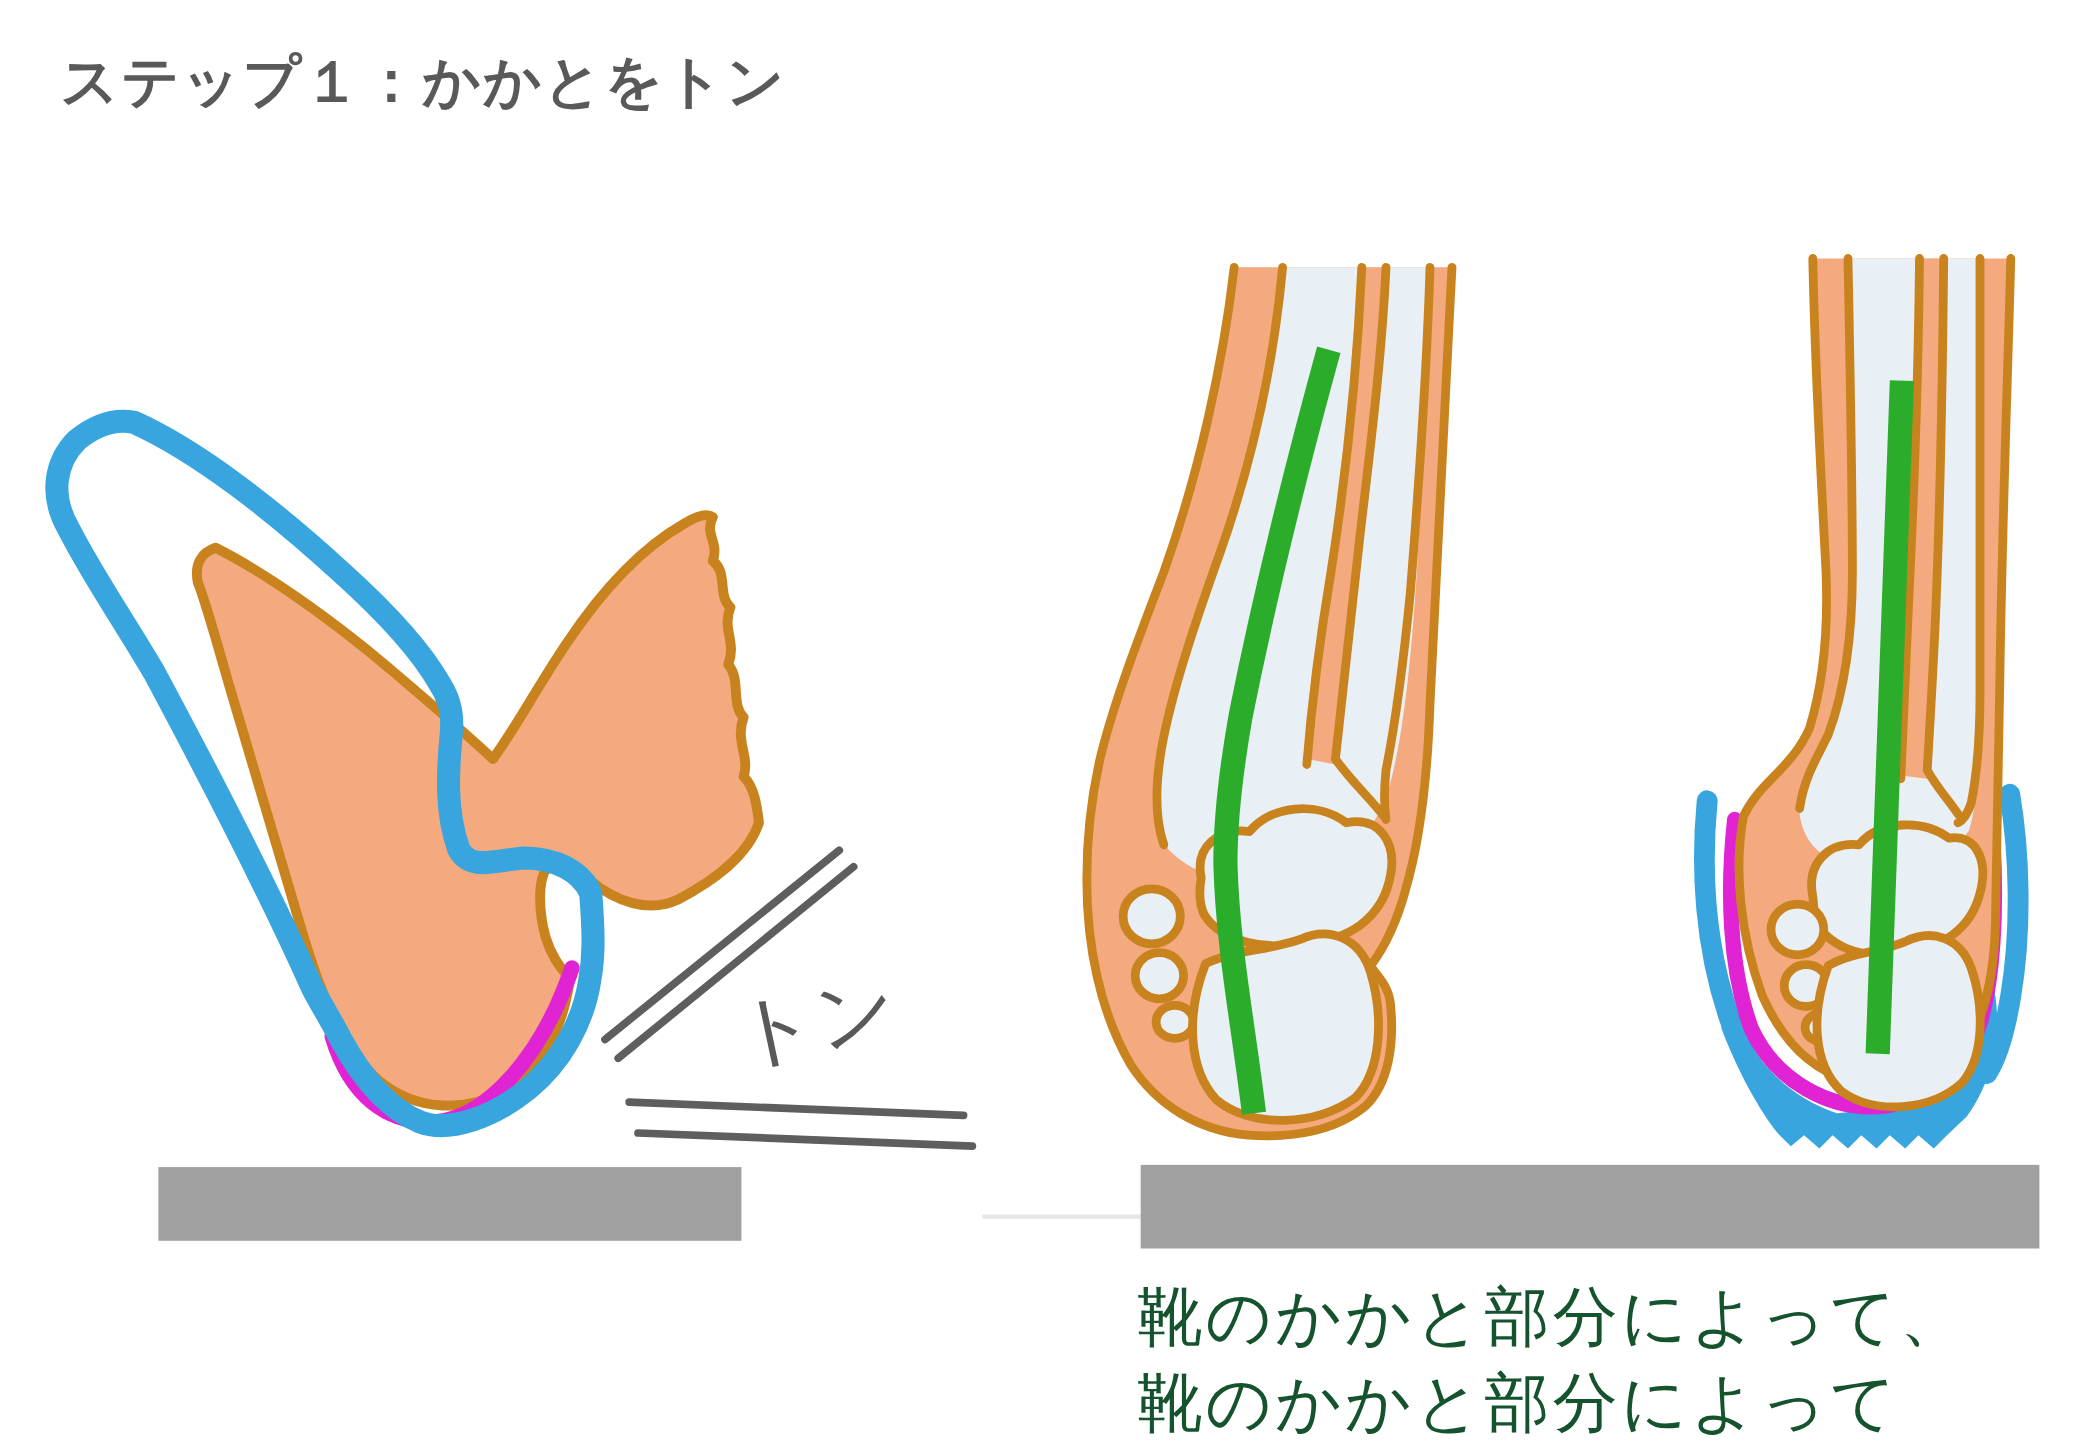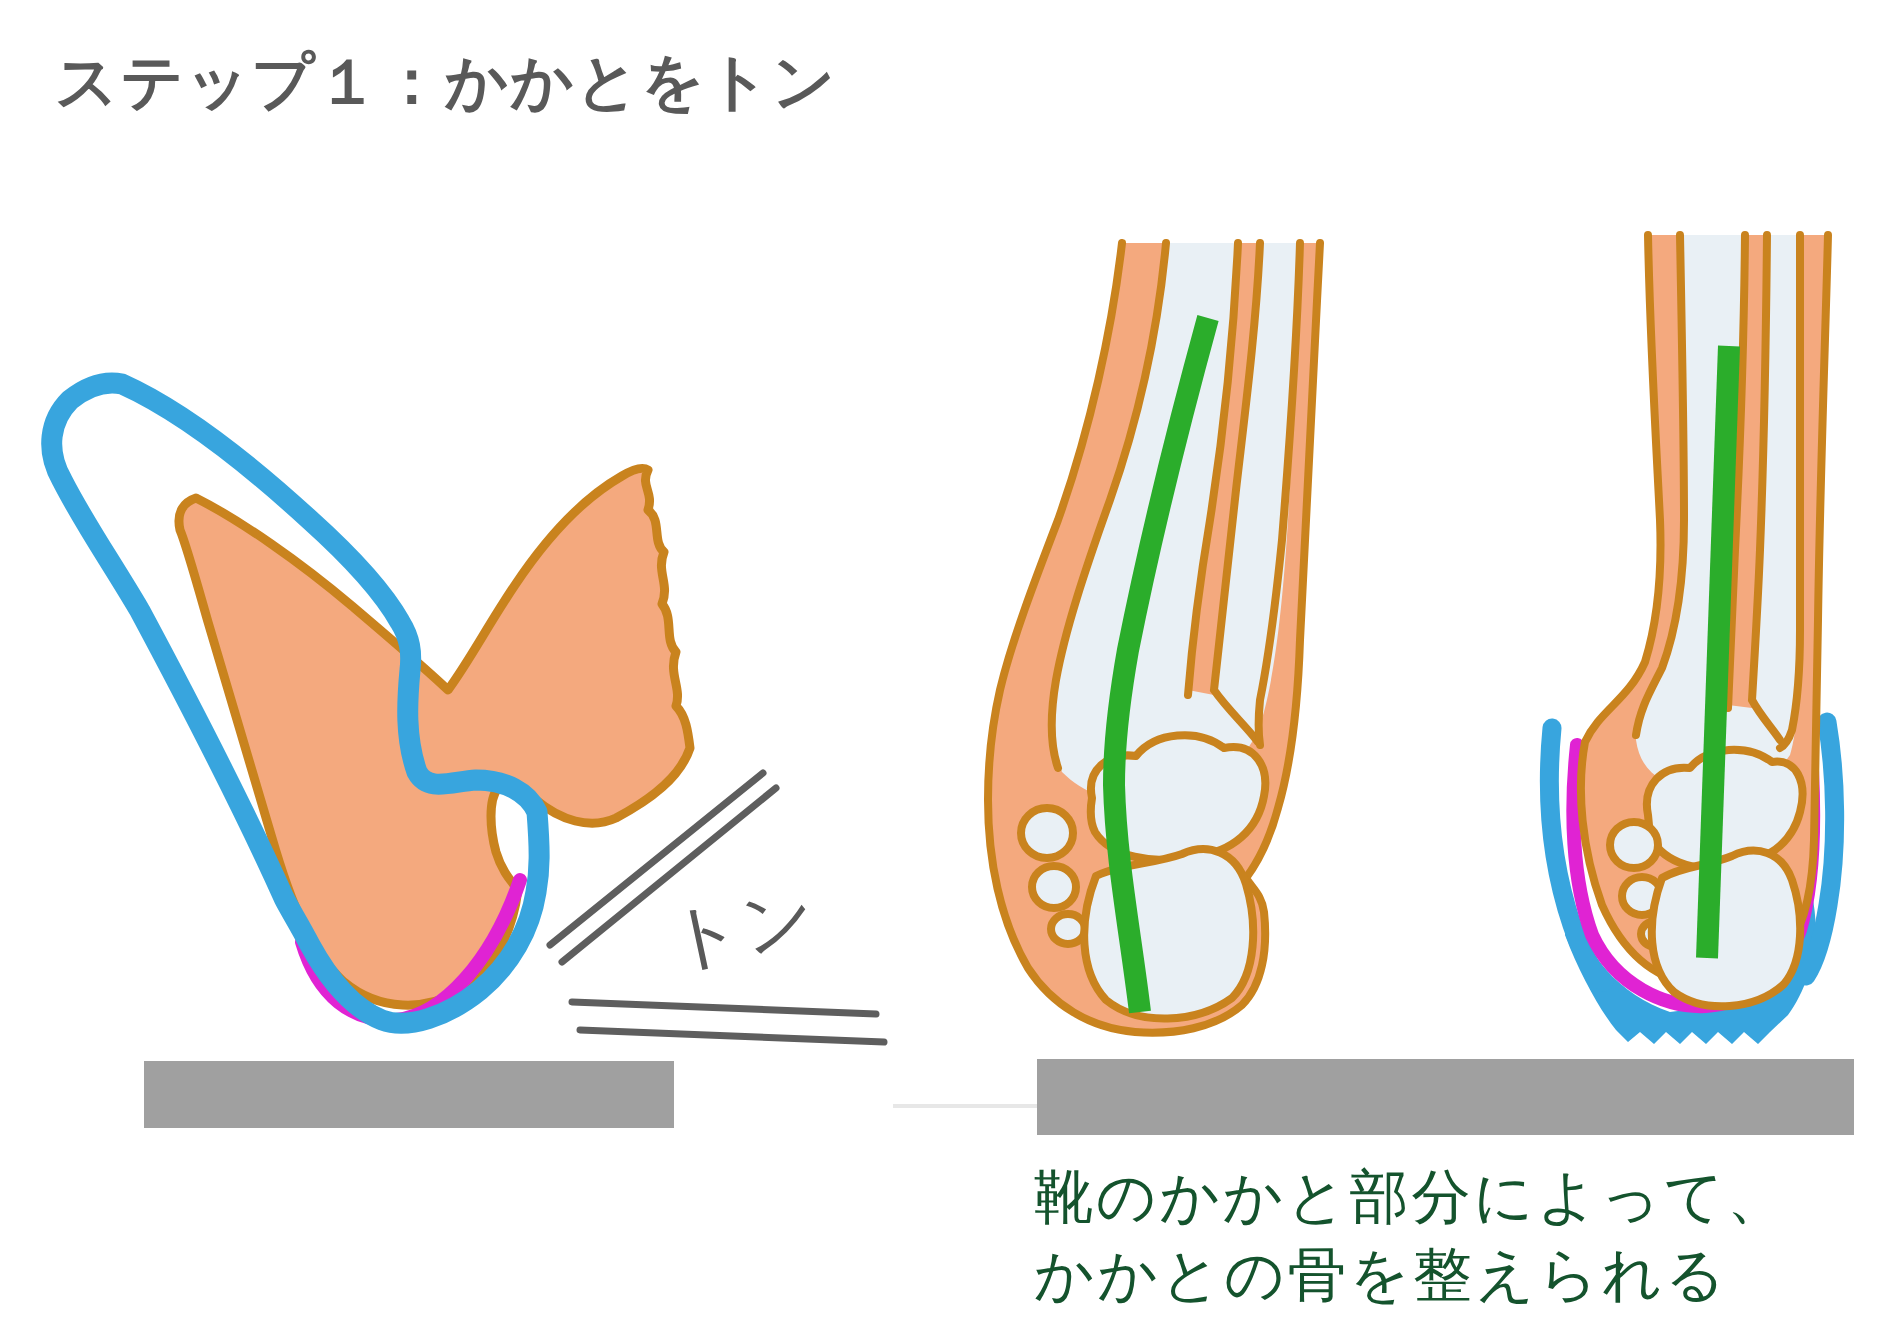--- a/index.html
+++ b/index.html
@@ -1,19 +1,19 @@
 <!DOCTYPE html>
 <html><head>
 <meta charset="utf-8">
 <style>
   html,body{margin:0;padding:0;background:#ffffff;}
   body{width:1885px;height:1321px;position:relative;overflow:hidden;
        font-family:"DejaVu Sans","Liberation Sans",sans-serif;}
   .stage{position:absolute;left:0;top:0;width:1885px;height:1321px;}
-  .title{position:absolute;left:55px;top:40px;font-size:62px;font-weight:bold;
+  .title{position:absolute;left:55px;top:40px;font-size:52px;font-weight:bold;
          color:#595959;letter-spacing:2px;white-space:nowrap;}
   .ton-label{position:absolute;left:668px;top:880px;font-size:72px;color:#595959;
          transform:rotate(-12deg);transform-origin:center;white-space:nowrap;}
   .caption{position:absolute;left:1034px;top:1158px;font-size:59px;color:#14532d;
          line-height:1.33;letter-spacing:3px;white-space:nowrap;}
   svg{position:absolute;left:0;top:0;}
 </style>
 </head>
 <body>
 
@@ -263,16 +263,16 @@
     </g>
 
     <line x1="1729" y1="346" x2="1707" y2="958" stroke="#2BAD2B" stroke-width="22"></line>
   </g>
 </svg>
 
 <div class="title">ステップ１：かかとをトン</div>
 <div class="ton-label">トン</div>
 <div class="caption">
   <div>靴のかかと部分によって、</div>
-  <div>かかとの骨を整えられる</div>
+  <div>靴のかかと部分によって</div>
 </div>
 
 </div>
 
 </body></html>

